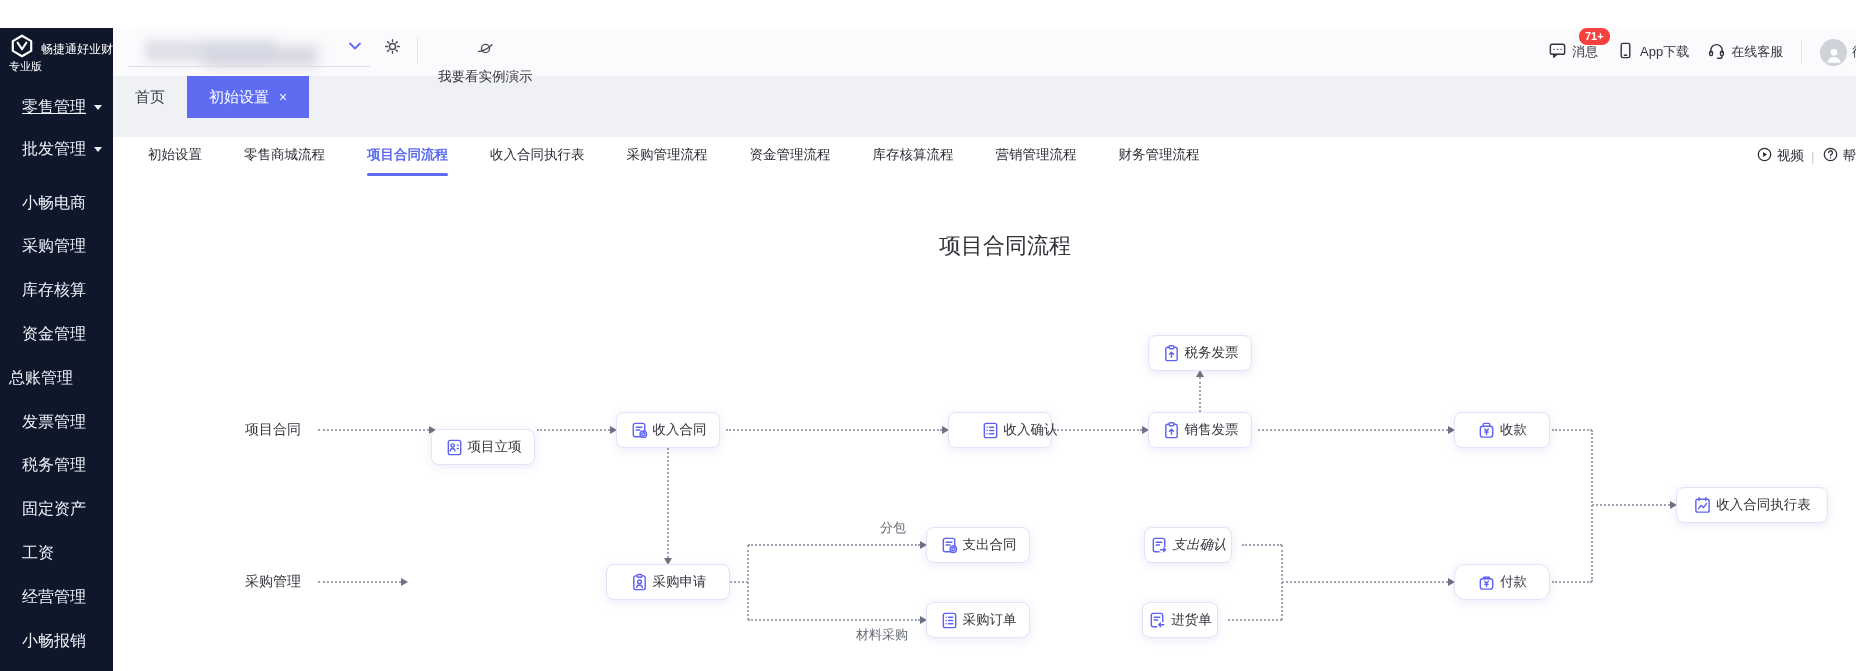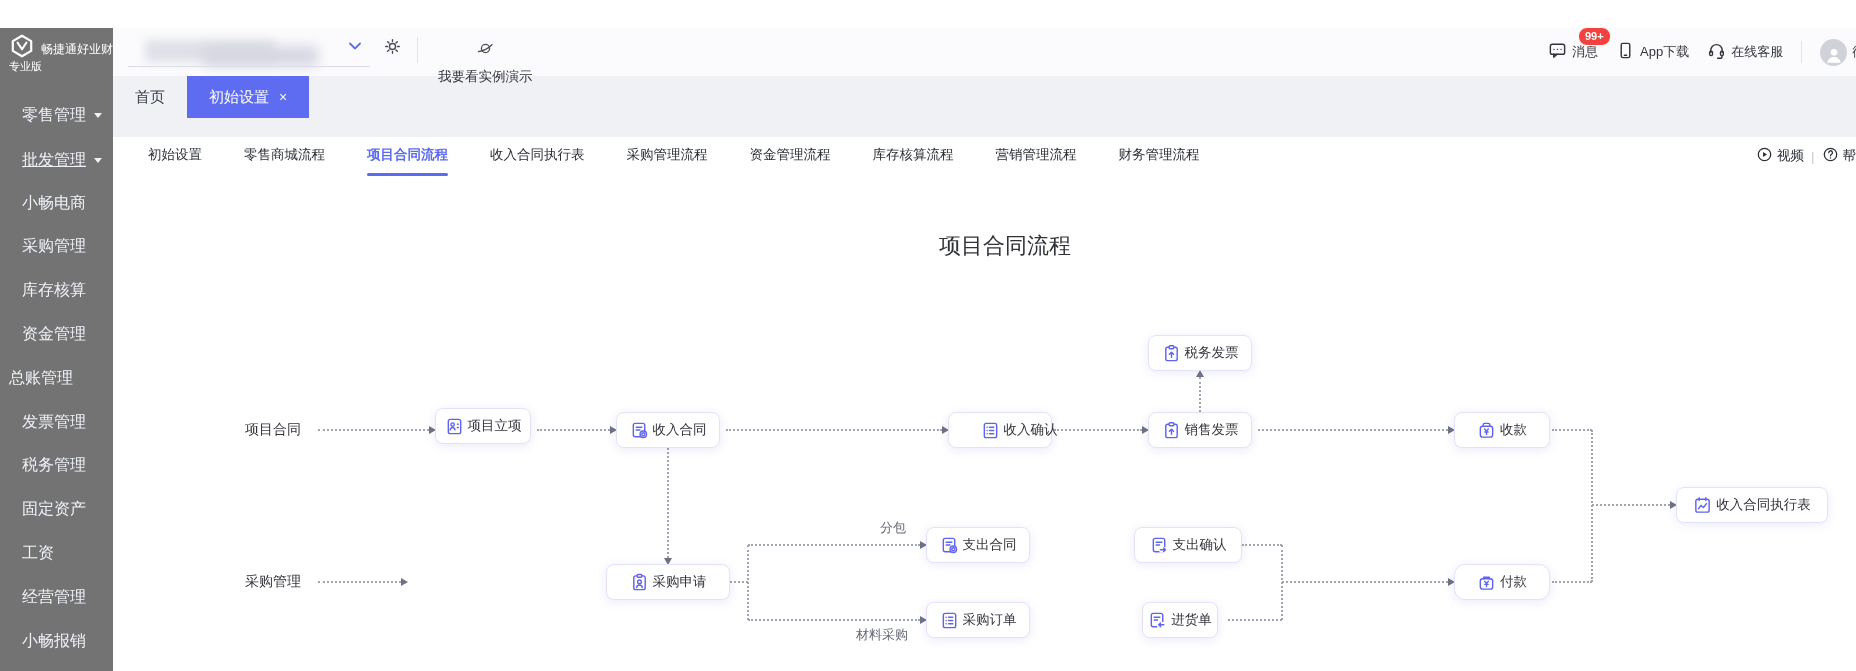--- a/index.html
+++ b/index.html
@@ -1,21 +1,21 @@
 <!DOCTYPE html>
 <html><head>
 <meta charset="utf-8">
 <style>
   * { margin:0; padding:0; box-sizing:border-box; }
   html,body { background:#fff; }
   body { font-family:"Liberation Sans","DejaVu Sans",sans-serif; }
   .stage { position:relative; width:1856px; height:671px; overflow:hidden; background:#fff; }
 
   
-  .sidebar { position:absolute; left:0; top:28px; width:113px; bottom:0; background:#737373; z-index:30; }
+  .sidebar { position:absolute; left:0; top:28px; width:113px; bottom:0; background:#0f172a; z-index:30; }
   .brand { position:absolute; left:0; top:0; width:113px; height:48px; color:#fff; }
   .brand-logo { position:absolute; left:9px; top:5px; }
   .brand-name { position:absolute; left:41px; top:13px; font-size:12px; white-space:nowrap; color:#fff; }
   .brand-edition { position:absolute; left:9px; top:31px; font-size:11px; color:#fff; }
   .side-item { position:absolute; left:0; right:0; height:30px; line-height:30px; padding-left:22px;
                color:#eef1f8; font-size:16px; white-space:nowrap; cursor:pointer; }
   .side-caret { display:inline-block; width:0; height:0; border-left:4.5px solid transparent;
                 border-right:4.5px solid transparent; border-top:5.5px solid #eef1f8; margin-left:8px; vertical-align:middle; }
 
   
@@ -83,22 +83,22 @@
       <span class="brand-logo">
         <svg viewBox="0 0 24 24" width="26" height="26" fill="none" stroke="#fff" stroke-width="2" stroke-linecap="round" stroke-linejoin="round">
           <path d="M12 2.5l8.5 5v9l-8.5 5-8.5-5v-9z"></path>
           <path d="M8 9l4 6 4-6"></path>
         </svg>
       </span>
       <span class="brand-name">畅捷通好业财</span>
       <span class="brand-edition">专业版</span>
     </div>
     <nav id="side-menu">
-        <div class="side-item" style="top: 72px;"><span>零售管理</span><span class="side-caret"></span></div>
-        <div class="side-item" style="top: 117px; text-decoration: underline;"><span>批发管理</span><span class="side-caret"></span></div>
+        <div class="side-item" style="top: 64px; text-decoration: underline;"><span>零售管理</span><span class="side-caret"></span></div>
+        <div class="side-item" style="top: 106px;"><span>批发管理</span><span class="side-caret"></span></div>
         <div class="side-item" style="top: 159.6px;"><span>小畅电商</span></div>
         <div class="side-item" style="top: 203.4px;"><span>采购管理</span></div>
         <div class="side-item" style="top: 247.2px;"><span>库存核算</span></div>
         <div class="side-item" style="top: 291px;"><span>资金管理</span></div>
         <div class="side-item" style="top: 334.8px; padding-left: 9px;"><span>总账管理</span></div>
         <div class="side-item" style="top: 378.6px;"><span>发票管理</span></div>
         <div class="side-item" style="top: 422.4px;"><span>税务管理</span></div>
         <div class="side-item" style="top: 466.2px;"><span>固定资产</span></div>
         <div class="side-item" style="top: 510px;"><span>工资</span></div>
         <div class="side-item" style="top: 553.8px;"><span>经营管理</span></div>
@@ -136,21 +136,21 @@
     <div class="topbar-right">
       <div class="tb-group">
         <span>
           <svg viewBox="0 0 20 20" width="19" height="19" fill="none" stroke="#33353c" stroke-width="1.5" stroke-linecap="round" stroke-linejoin="round">
             <rect x="2.5" y="3.5" width="15" height="10.5" rx="2"></rect>
             <path d="M6 14v3l3.6-3"></path>
             <path d="M6.3 8.8h.1M10 8.8h.1M13.7 8.8h.1"></path>
           </svg>
         </span>
         <span>消息</span>
-        <span class="badge">99+</span>
+        <span class="badge">71+</span>
       </div>
       <div class="tb-group">
         <span>
           <svg viewBox="0 0 20 20" width="19" height="19" fill="none" stroke="#33353c" stroke-width="1.5" stroke-linecap="round">
             <rect x="5.5" y="2.5" width="9" height="15" rx="1.8"></rect>
             <path d="M8.8 15h2.4"></path>
           </svg>
         </span>
         <span>App下载</span>
       </div>
@@ -254,21 +254,21 @@
       <div class="arr arr-r" style="left: 1448px; top: 578px;"></div>
       <div class="seg seg-h" style="left: 1552px; top: 429px; width: 40px;"></div>
       <div class="seg seg-h" style="left: 1552px; top: 581px; width: 40px;"></div>
       <div class="seg seg-v" style="left: 1591px; top: 430px; height: 152px;"></div>
       <div class="seg seg-h" style="left: 1592px; top: 504px; width: 78px;"></div>
       <div class="arr arr-r" style="left: 1670px; top: 501px;"></div>
       <div class="row-label" style="left: 245px; top: 430px;">项目合同</div>
       <div class="row-label" style="left: 245px; top: 582px;">采购管理</div>
       <div class="edge-label" style="left: 880px; top: 519px;">分包</div>
       <div class="edge-label" style="left: 856px; top: 626px;">材料采购</div>
-      <div class="flow-node" style="left: 483px; top: 426px; width: 96px;">
+      <div class="flow-node" style="left: 483px; top: 447px; width: 104px;">
         <span class="node-icon">
           <svg viewBox="0 0 20 20" width="19" height="19" fill="none" stroke="#5f63f2" stroke-width="1.5" stroke-linecap="round" stroke-linejoin="round">
             <rect x="3.5" y="2.5" width="13" height="15" rx="2"></rect>
             <circle cx="8" cy="8" r="1.8"></circle>
             <path d="M5.4 13.6c.4-1.7 1.5-2.5 2.6-2.5s2.2.8 2.6 2.5"></path>
             <path d="M13 7.5h1M13 11h1"></path>
           </svg>
         </span>
         <span class="nlabel">项目立项</span>
       </div>
@@ -337,21 +337,21 @@
         <span class="node-icon">
           <svg viewBox="0 0 20 20" width="19" height="19" fill="none" stroke="#5f63f2" stroke-width="1.5" stroke-linecap="round" stroke-linejoin="round">
             <rect x="3.5" y="2.5" width="12" height="14" rx="2"></rect>
             <path d="M6.5 6.5h6M6.5 9.5h4"></path>
             <circle cx="14" cy="14" r="3.4" fill="#fff"></circle>
             <path d="M12.4 14.4a1.7 1.7 0 0 1 3-1.3M15.6 13.6a1.7 1.7 0 0 1-3 1.3"></path>
           </svg>
         </span>
         <span class="nlabel">支出合同</span>
       </div>
-      <div class="flow-node" style="left: 1188px; top: 545px; width: 108px;">
+      <div class="flow-node" style="left: 1188px; top: 545px; width: 88px; font-style: italic;">
         <span class="node-icon">
           <svg viewBox="0 0 20 20" width="19" height="19" fill="none" stroke="#5f63f2" stroke-width="1.5" stroke-linecap="round" stroke-linejoin="round">
             <rect x="3.5" y="2.5" width="12" height="14" rx="2"></rect>
             <path d="M6.5 6.5h6M6.5 9.5h3.5"></path>
             <rect x="10" y="11.6" width="7.6" height="6" fill="#fff" stroke="none"></rect>
             <path d="M11 14.5h5.2M14.4 12.6l1.9 1.9-1.9 1.9"></path>
           </svg>
         </span>
         <span class="nlabel">支出确认</span>
       </div>

